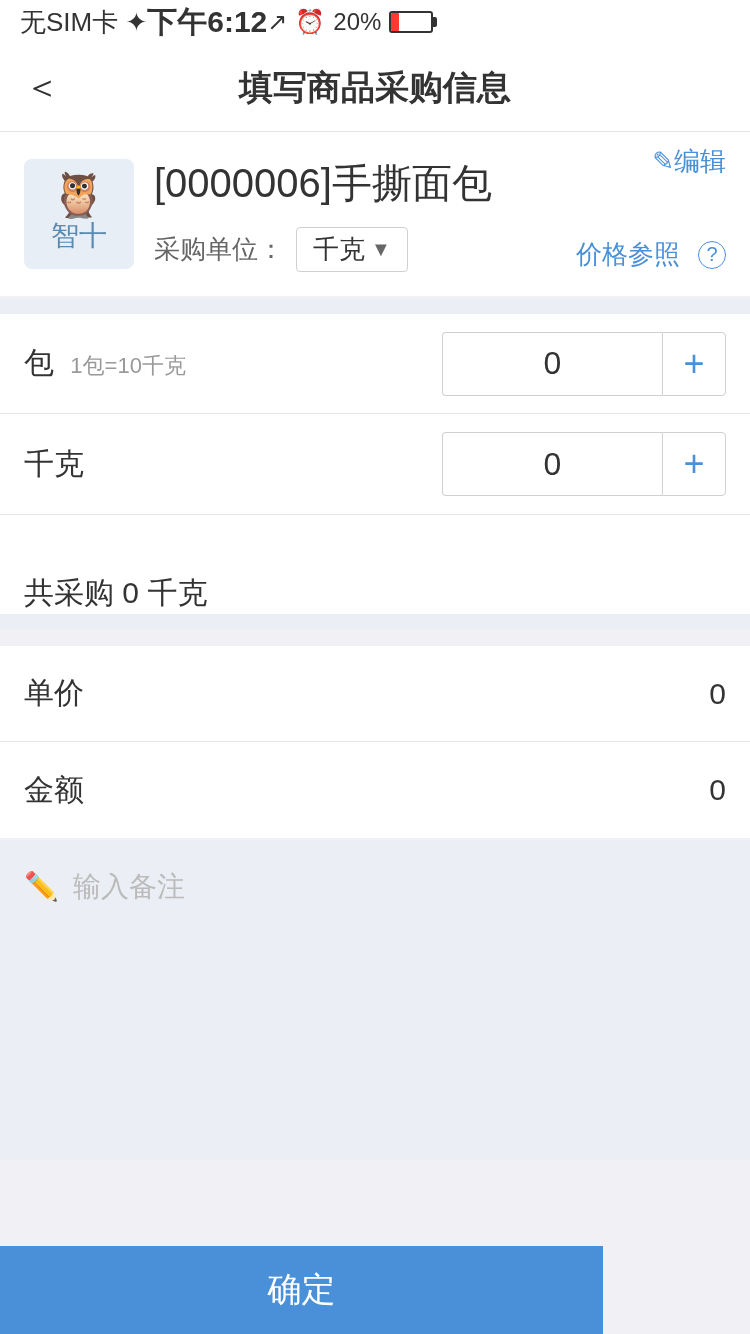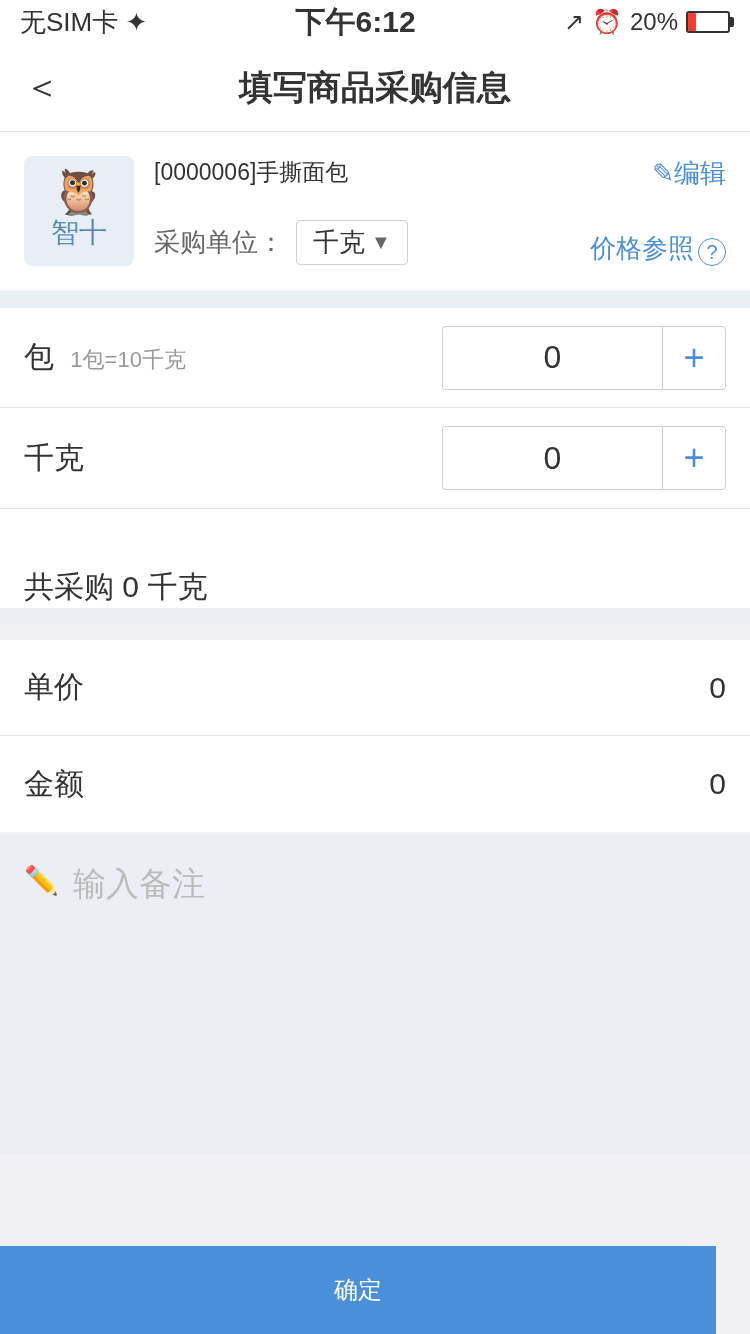--- a/index.html
+++ b/index.html
@@ -12,21 +12,20 @@
       font-size: 28px;
       color: #333;
     }
 
     
     .status-bar {
       height: 44px;
       background: #fff;
       display: flex;
       align-items: center;
-      justify-content: space-between;
       padding: 8px 20px;
       font-size: 26px;
       font-weight: 500;
     }
     .status-left { display: flex; align-items: center; gap: 10px; }
     .status-center { font-size: 30px; font-weight: 600; }
     .status-right { display: flex; align-items: center; gap: 8px; font-size: 24px; }
     .battery-icon {
       display: inline-block;
       width: 44px;
@@ -101,24 +100,24 @@
     }
     .owl-text {
       font-size: 28px;
       color: #5b8ab0;
       text-align: right;
     }
     .product-info {
       flex: 1;
     }
     .product-name {
-      font-size: 23px;
+      font-size: 40px;
       font-weight: 500;
       color: #333;
-      margin-bottom: 32px;
+      margin-bottom: 16px;
     }
     .product-unit-row {
       display: flex;
       align-items: center;
       gap: 12px;
     }
     .unit-label {
       font-size: 26px;
       color: #666;
     }
@@ -130,37 +129,37 @@
       color: #333;
       background: #fff;
       display: flex;
       align-items: center;
       gap: 6px;
     }
     .unit-arrow { font-size: 20px; color: #666; }
     .product-edit {
       position: absolute;
       right: 24px;
-      top: 24px;
+      top: 12px;
       font-size: 26px;
       color: #4a90d9;
       display: flex;
       align-items: center;
       gap: 6px;
       cursor: pointer;
     }
     .price-ref {
       position: absolute;
       right: 24px;
       bottom: 24px;
       font-size: 26px;
       color: #4a90d9;
       display: flex;
-      align-items: flex-end;
-      gap: 4px;
+      align-items: center;
+      gap: 18px;
       cursor: pointer;
     }
     .product-card-wrapper {
       position: relative;
       background: #fff;
       padding: 24px 24px;
       margin-bottom: 2px;
     }
 
     
@@ -287,36 +286,36 @@
       gap: 14px;
       min-height: 320px;
       align-items: flex-start;
     }
     .pencil-icon {
       font-size: 28px;
       color: #999;
       margin-top: 2px;
     }
     .remark-placeholder {
-      font-size: 33px;
+      font-size: 28px;
       color: #bbb;
     }
 
     
     .confirm-btn {
       position: fixed;
       bottom: 0;
       left: 0;
-      width: 716px;
+      width: 603px;
       height: 88px;
       background: #4a90d9;
       display: flex;
       align-items: center;
       justify-content: center;
-      font-size: 24px;
+      font-size: 34px;
       color: #fff;
       font-weight: 500;
       cursor: pointer;
     }
 
     
     .bottom-spacer {
       height: 88px;
     }
   </style>

